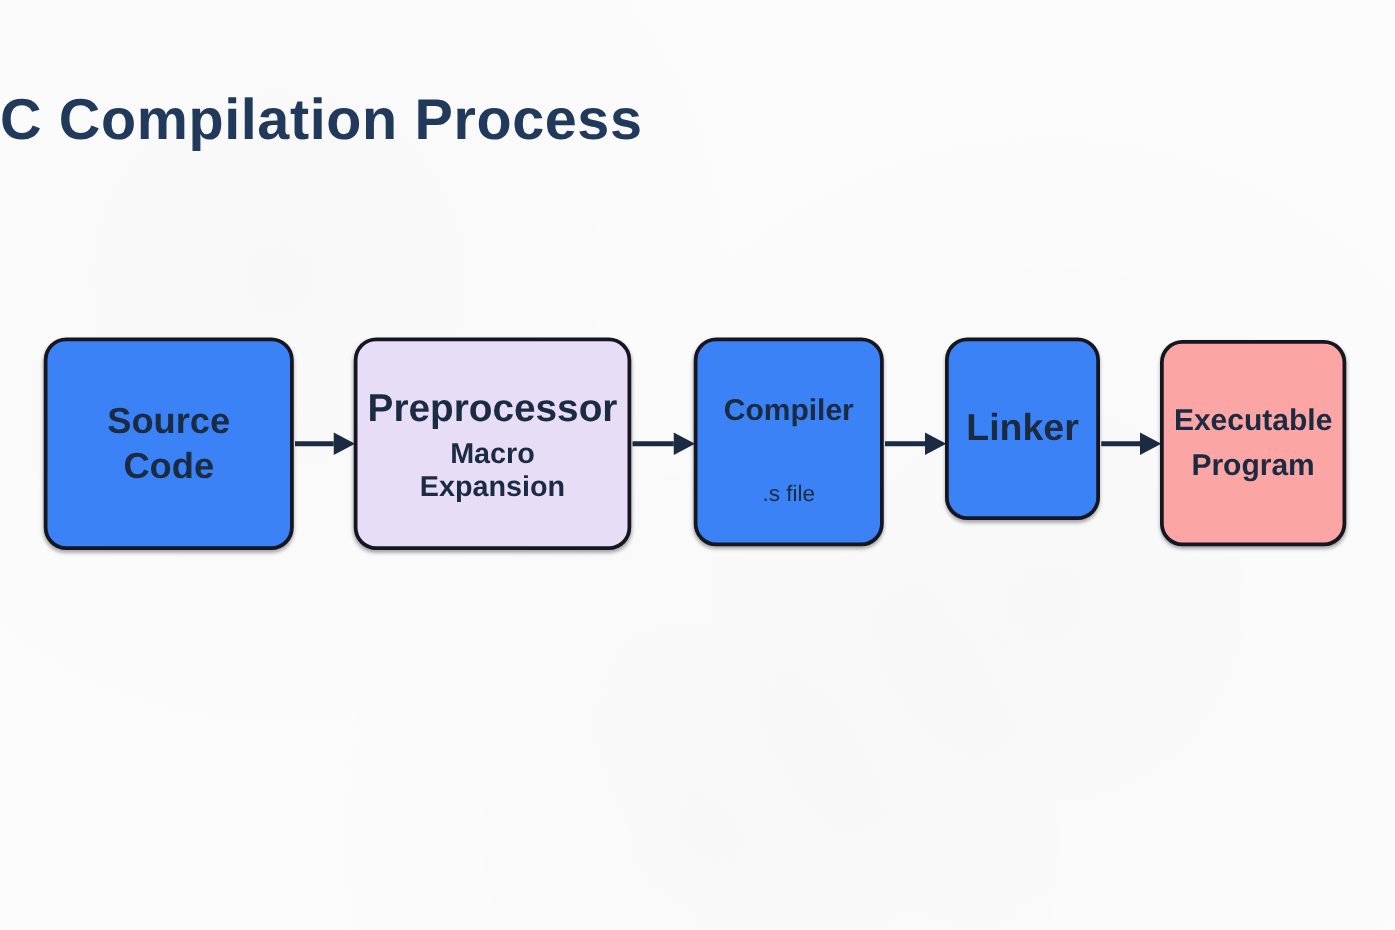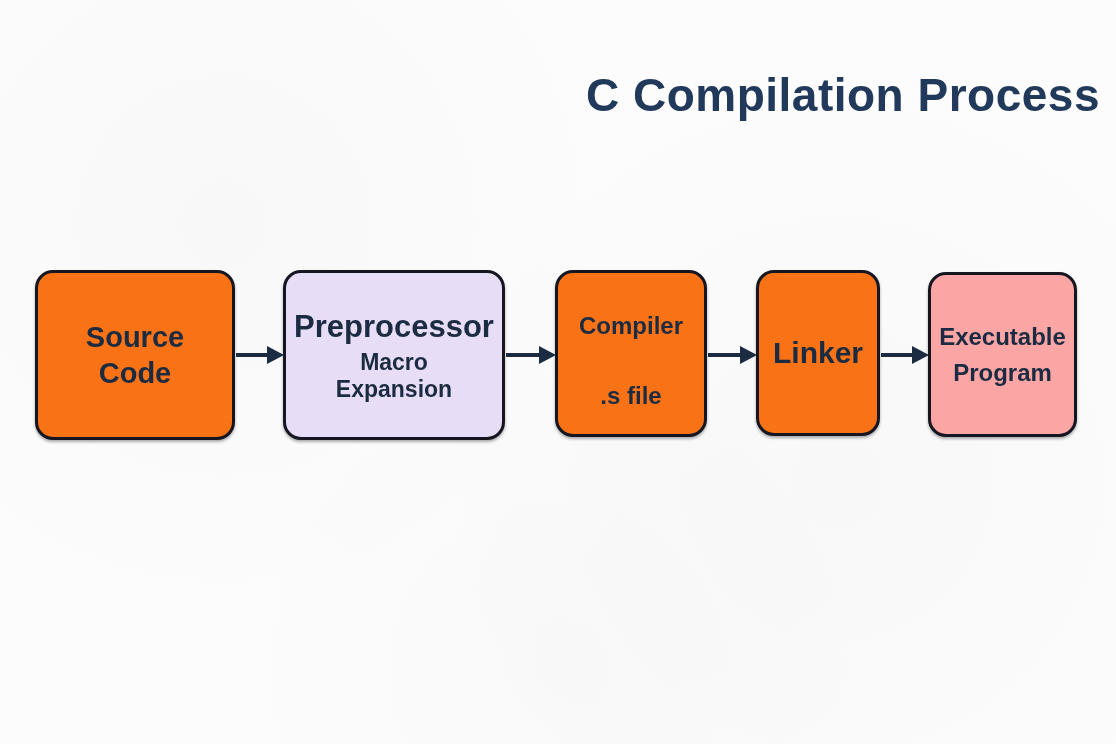--- a/index.html
+++ b/index.html
@@ -25,63 +25,63 @@
       radial-gradient(circle at 75% 65%, rgba(0,0,0,0.015), transparent 45%),
       radial-gradient(circle at 50% 90%, rgba(0,0,0,0.01), transparent 40%);
     pointer-events: none;
   }
 
   .title {
     position: absolute;
     top: 68px;
     left: 0;
     width: 1100px;
-    text-align: right;
+    text-align: left;
     font-size: 46px;
     font-weight: 700;
     letter-spacing: 0.5px;
     color: #21395a;
     margin: 0;
   }
 
   .node {
     position: absolute;
     box-sizing: border-box;
     border: 3px solid #15161f;
     border-radius: 18px;
     box-shadow: 0 2px 3px rgba(20,20,30,0.35);
     display: flex;
     flex-direction: column;
     align-items: center;
     justify-content: center;
     text-align: center;
     color: #1b2b42;
   }
-  .node-blue   { background: #f97316; }
+  .node-blue   { background: #3b82f6; }
   .node-purple { background: #e7ddf6; }
   .node-orange { background: #fca5a5; }
 
   .node-label, .node-sublabel {
     white-space: pre-line;
     font-weight: 700;
     line-height: 1.25;
   }
 
   #node-source      { left: 35px;  top: 270px; width: 200px; height: 170px; }
   #node-source .node-label { font-size: 29px; }
 
   #node-preprocessor{ left: 283px; top: 270px; width: 222px; height: 170px; }
   #node-preprocessor .node-label    { font-size: 31px; }
   #node-preprocessor .node-sublabel { font-size: 23px; line-height: 1.15; margin-top: 3px; }
 
   #node-compiler    { left: 555px; top: 270px; width: 152px; height: 167px; }
   #node-compiler .node-label    { font-size: 24px; margin-top: 14px; }
-  #node-compiler .node-sublabel { font-size: 24px; font-weight: 700; margin-top: 40px; }
+  #node-compiler .node-sublabel { font-size: 18px; font-weight: 400; margin-top: 40px; }
 
-  #node-linker      { left: 756px; top: 270px; width: 124px; height: 166px; }
+  #node-linker      { left: 756px; top: 270px; width: 124px; height: 146px; }
   #node-linker .node-label { font-size: 30px; }
 
   #node-executable  { left: 928px; top: 272px; width: 149px; height: 165px; }
   #node-executable .node-label { font-size: 24px; line-height: 1.5; }
 
   .arrow {
     position: absolute;
     top: 346px;
     height: 18px;
     display: flex;

